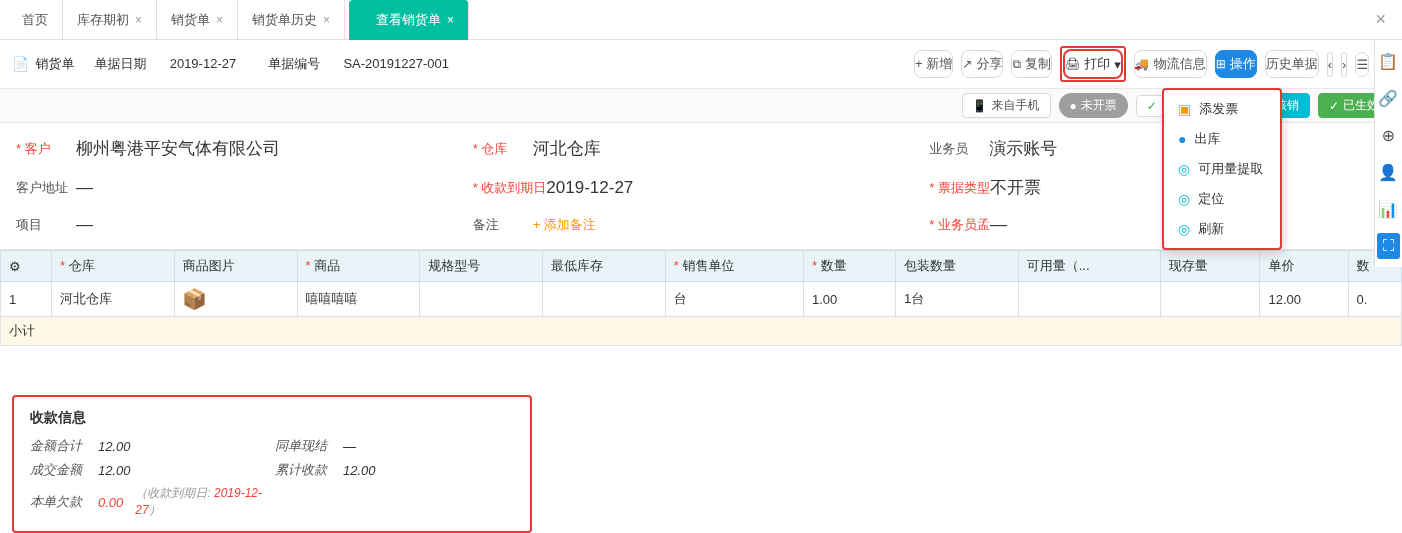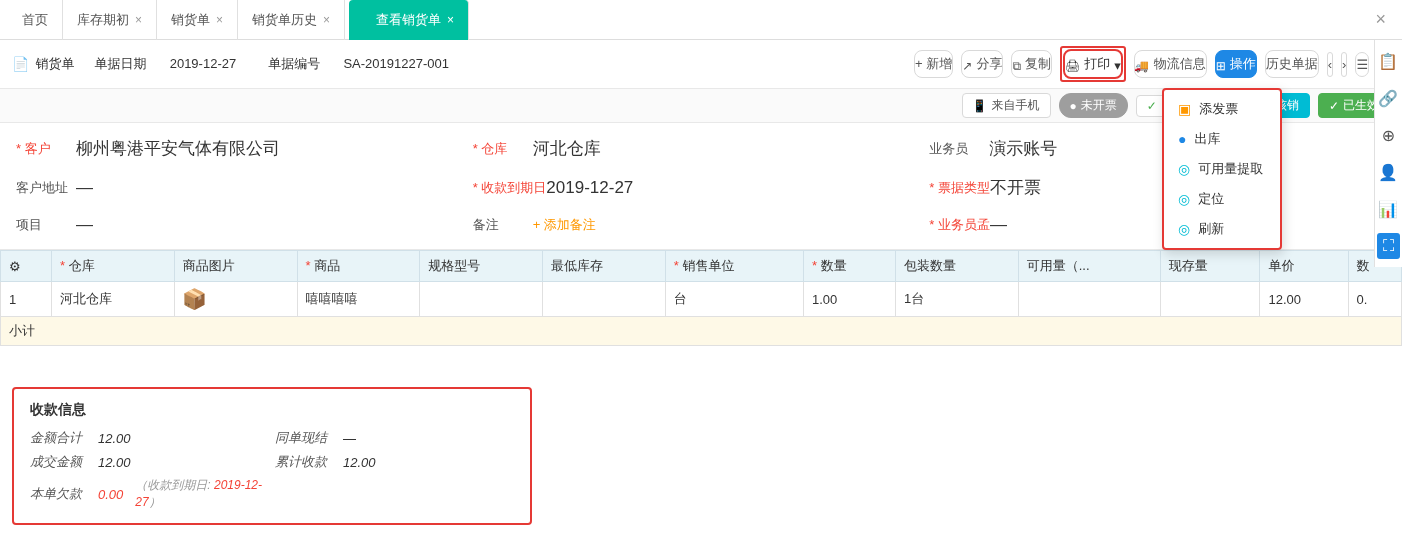--- a/index.html
+++ b/index.html
@@ -30,21 +30,21 @@
     .toolbar {
       display: flex; align-items: center; padding: 6px 12px; border-bottom: 1px solid #e8e8e8;
       background: #fff; min-height: 44px;
     }
     .doc-title { display: flex; align-items: center; font-size: 13px; color: #333; }
     .doc-icon { color: #4caf50; margin-right: 6px; font-size: 14px; }
     .doc-meta { display: flex; align-items: center; margin-left: 20px; font-size: 13px; color: #333; }
     .doc-meta span { margin-right: 16px; }
     .toolbar-actions { margin-left: auto; display: flex; align-items: center; gap: 8px; }
     .btn-action {
-      display: flex; align-items: flex-end; padding: 4px 0; border: 1px solid #d9d9d9;
+      display: flex; align-items: center; padding: 4px 0; border: 1px solid #d9d9d9;
       border-radius: 8px; cursor: pointer; font-size: 13px; color: #555; background: #fff;
       white-space: nowrap;
     }
     .btn-action .icon { margin-right: 4px; font-size: 12px; }
     .btn-print { border: 2px solid #e53935; color: #333; }
     .btn-operations { background: #1e88e5; color: #fff; border-color: #1e88e5; }
 
     
     .toolbar2 {
       display: flex; align-items: center; padding: 4px 12px; background: #fafafa;
@@ -77,21 +77,21 @@
     table { width: 100%; border-collapse: collapse; font-size: 13px; }
     thead tr { background: #e8f4f8; }
     th { padding: 6px 8px; text-align: left; border: 1px solid #d0e0e8; font-weight: normal; color: #333; white-space: nowrap; }
     td { padding: 5px 8px; border: 1px solid #e0e0e0; white-space: nowrap; }
     tr.data-row td { background: #fff; }
     tr.subtotal-row td { background: #fef9e7; }
     .required-star { color: #f44336; }
 
     
     .bottom-info {
-      padding: 12px 16px; border: 2px solid #e53935; margin: 8px 12px; border-radius: 4px;
+      padding: 12px 16px; border: 2px solid #e53935; margin: 0 12px; border-radius: 4px;
       background: #fff; max-width: 520px;
     }
     .bottom-info-title { font-weight: bold; font-size: 14px; margin-bottom: 10px; }
     .info-grid { display: grid; grid-template-columns: 1fr 1fr; gap: 6px; }
     .info-row { display: flex; align-items: center; gap: 8px; font-style: italic; }
     .info-label { color: #555; min-width: 60px; }
     .info-value { color: #333; }
     .info-value.red { color: #f44336; }
 
     

